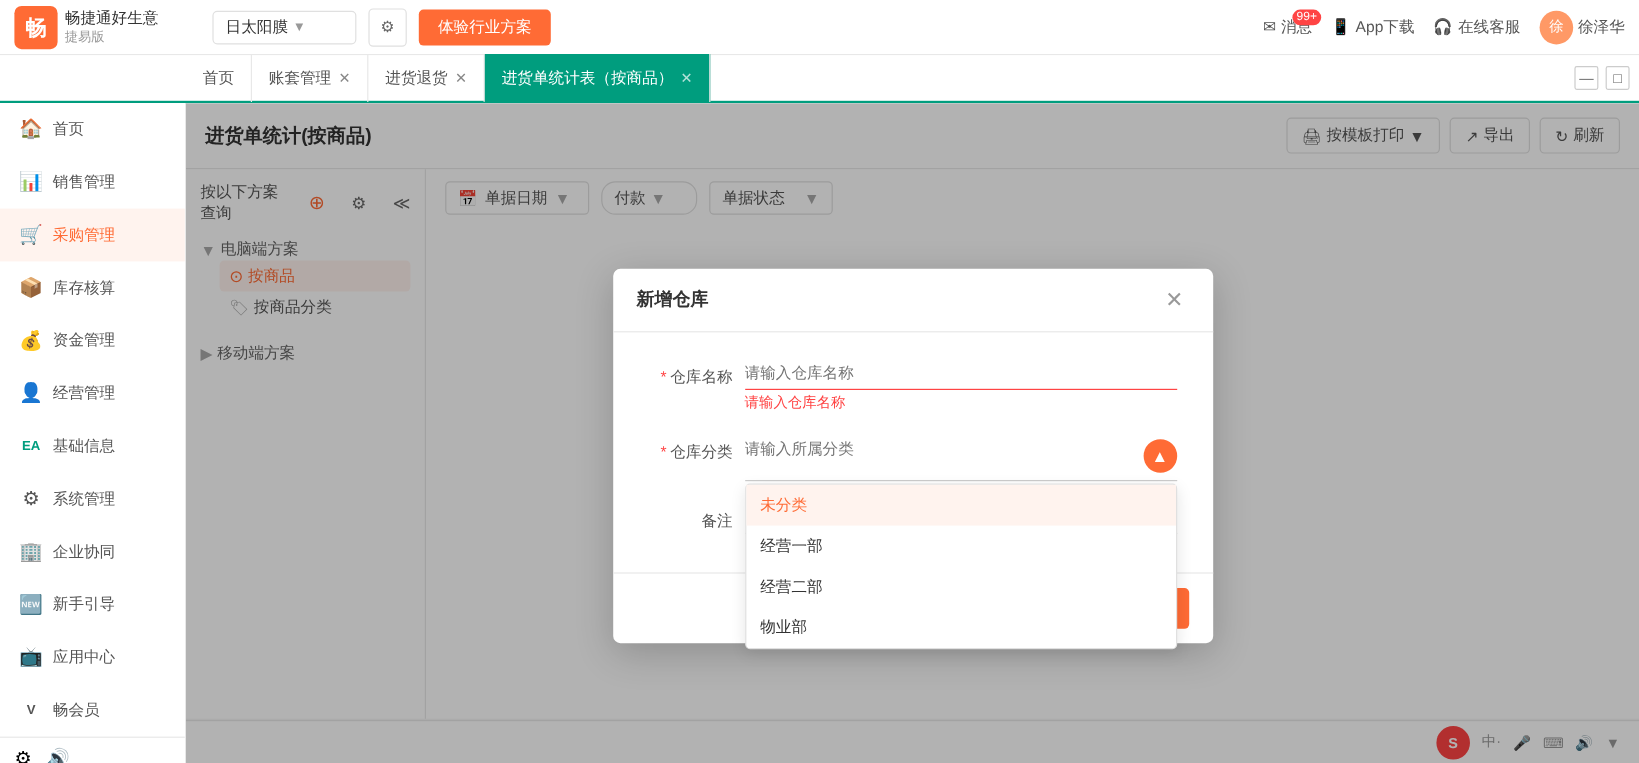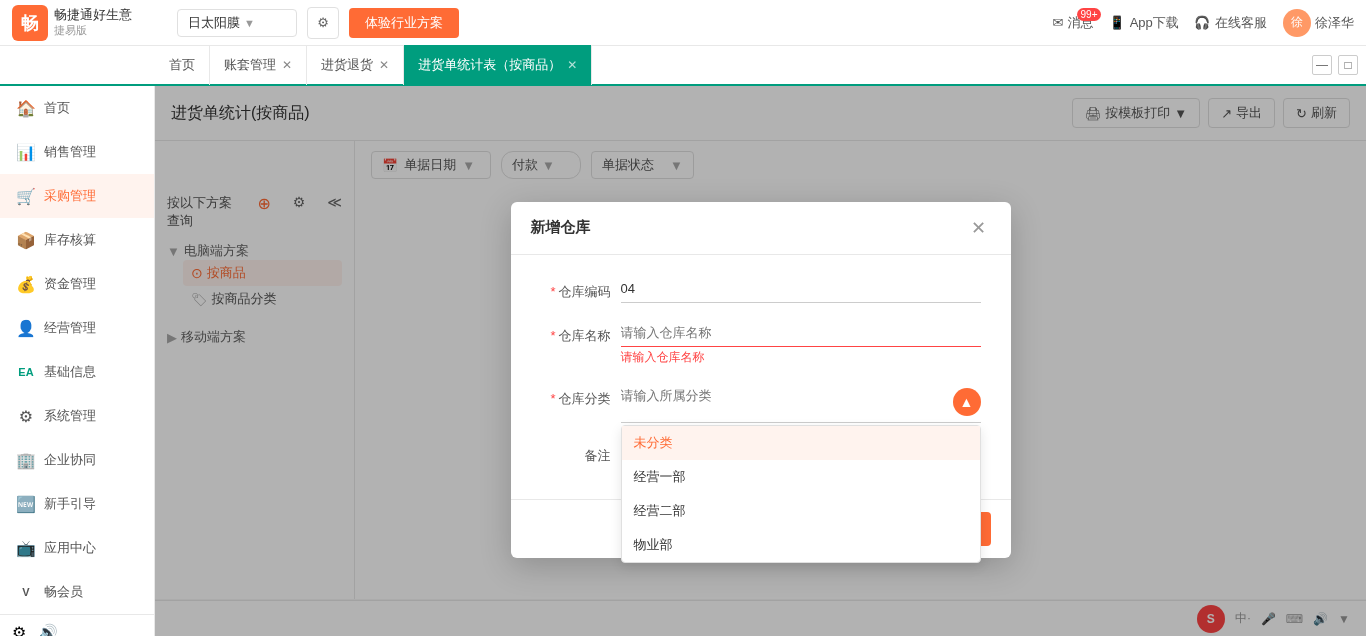--- a/index.html
+++ b/index.html
@@ -108,21 +108,21 @@
     }
 
     
     .content { flex: 1; overflow: hidden; position: relative; }
 
     
     .page-header {
       display: flex; align-items: center; justify-content: space-between;
       padding: 12px 16px; background: #fff; border-bottom: 1px solid #e8e8e8;
     }
-    .page-title { font-size: 16px; font-weight: normal; color: #333; }
+    .page-title { font-size: 16px; font-weight: bold; color: #333; }
     .page-actions { display: flex; gap: 8px; align-items: center; }
     .action-btn {
       display: flex; align-items: center; gap: 4px;
       padding: 5px 12px; border: 1px solid #e0e0e0; border-radius: 4px;
       cursor: pointer; font-size: 13px; color: #555; background: #fff;
     }
 
     
     .tree { font-size: 13px; }
     .tree-item { padding: 4px 0; }
@@ -383,21 +383,21 @@
         <div class="action-btn">
           <span>↻</span>
           <span>刷新</span>
         </div>
       </div>
     </div>
 
     <div style="display:flex; height: calc(100% - 56px - 36px);">
 
       <div style="width:200px; min-width:200px; border-right:1px solid #e8e8e8; background:#fff; padding:10px 12px; overflow-y:auto;">
-        <div style="display:flex; gap:22px; margin-bottom:8px;margin-top:43px;">
+        <div style="display:flex; align-items:center; gap:22px; margin-bottom:8px;">
           <span style="font-size:13px;color:#555;">按以下方案查询</span>
           <span style="color:#ff6b35;cursor:pointer;font-size:16px;">⊕</span>
           <span style="cursor:pointer;font-size:14px;color:#666;">⚙</span>
           <span style="cursor:pointer;font-size:14px;color:#666;">≪</span>
         </div>
 
         <div class="tree">
           <div class="tree-item">
             <div class="tree-parent">
               <span style="color:#aaa;">▼</span>
@@ -466,26 +466,20 @@
     </div>
 
     <div class="overlay">
       <div class="modal">
         <div class="modal-header">
           <span class="modal-title">新增仓库</span>
           <div class="modal-close">✕</div>
         </div>
         <div class="modal-body">
 
-          <div class="form-row">
-            <div class="form-label required">仓库编码</div>
-            <div class="form-field">
-              <input class="form-control" value="04" style="width: 100%;">
-            </div>
-          </div>
 
           <div class="form-row">
             <div class="form-label required">仓库名称</div>
             <div class="form-field">
               <input class="form-control error" placeholder="请输入仓库名称" style="width: 100%;">
               <div class="error-msg">请输入仓库名称</div>
             </div>
           </div>
 
           <div class="form-row">

